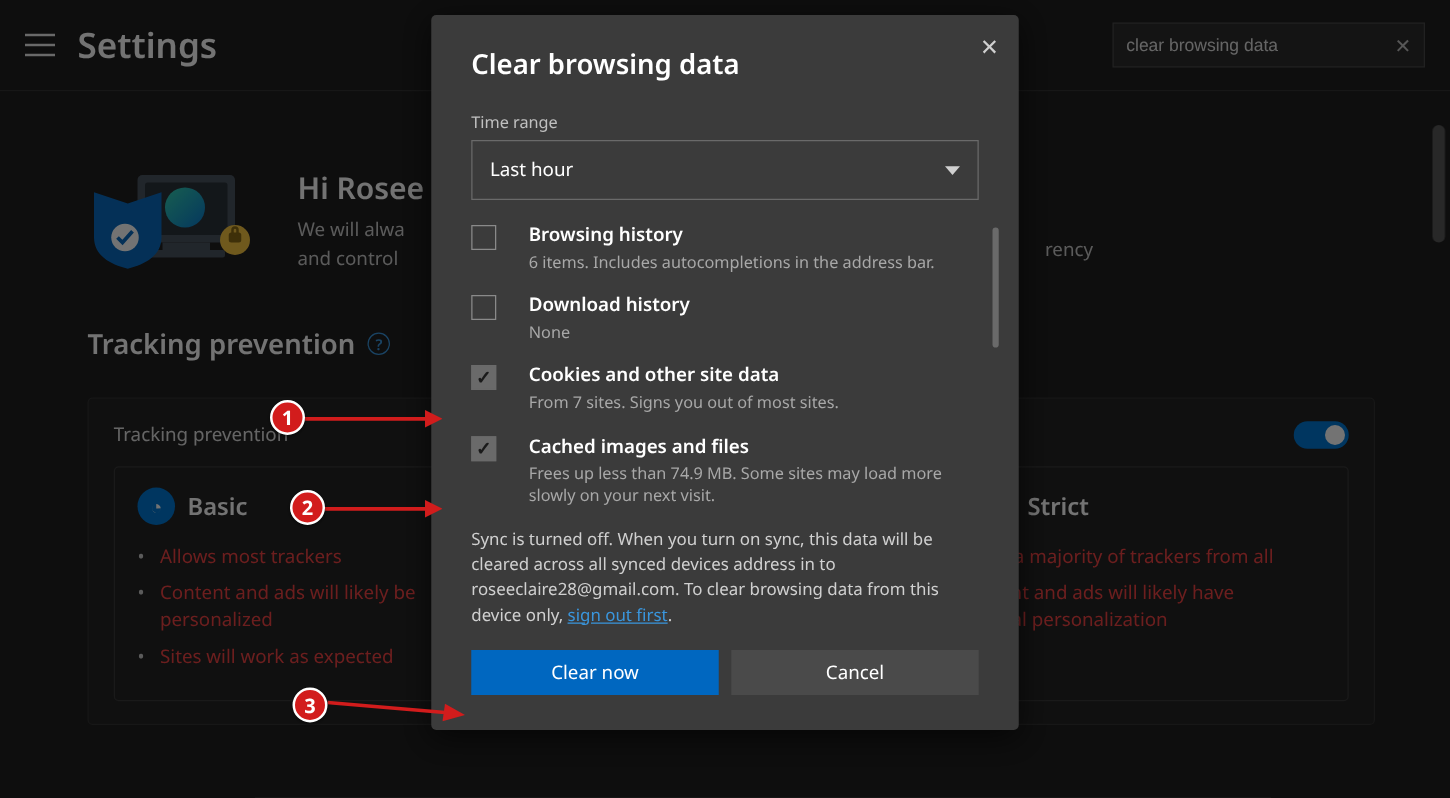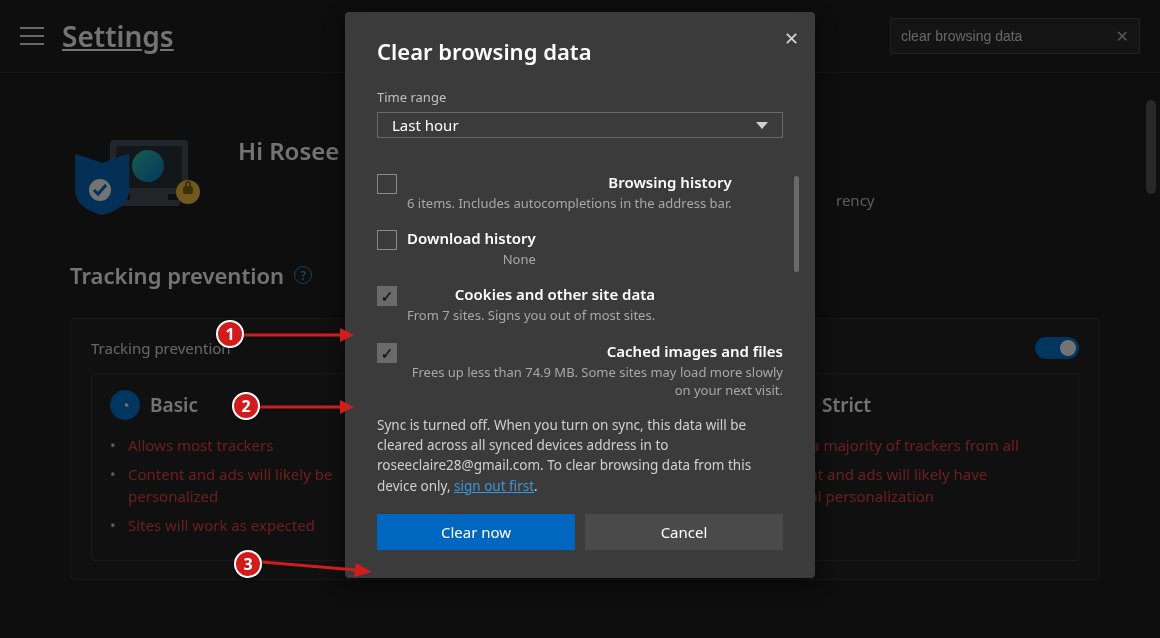--- a/index.html
+++ b/index.html
@@ -2,21 +2,21 @@
 <html><head>
 <meta charset="utf-8">
 <style>
   * { box-sizing: border-box; margin: 0; padding: 0; }
   html, body { width: 1160px; height: 638px; overflow: hidden; font-family: "Segoe UI", system-ui, sans-serif; background: #1f1f1f; color: #e8e8e8; }
   
   
   .topbar { display: flex; align-items: center; height: 72px; padding: 0 20px; gap: 18px; }
   .hamburger { width: 24px; height: 18px; display:flex; flex-direction:column; justify-content:space-between; cursor:pointer; }
   .hamburger span { display:block; height:2px; background:#e8e8e8; }
-  .title { font-size: 28px; font-weight: 600; color:#fff; flex:0 0 auto;text-decoration:underline; }
+  .title { font-size: 28px; font-weight: 600; color:#fff; flex:0 0 auto; }
   .topbar-spacer { flex:1; }
   .searchbox { margin-left:auto; width:250px; height:36px; background:#2d2d2d; border:1px solid #4a4a4a; display:flex; align-items:center; padding:0 10px; }
   .searchbox input { flex:1; background:transparent; border:none; outline:none; color:#e0e0e0; font-size:14px; }
   .searchbox .x { color:#c0c0c0; font-size:16px; cursor:pointer; }
   .divider { height:1px; background:#333; margin:0 0 0 0; }
 
   
   .bg { padding: 28px 60px 0 70px; position: relative; }
   .profile-row { display:flex; gap:28px; align-items:flex-start; margin-bottom:36px;margin-top:33px; }
   .profile-icon { width:140px; height:90px; position:relative; }
@@ -47,26 +47,26 @@
   .col li::before { content:"•"; position:absolute; left:-14px; color:#c9c9c9; }
   
   
   .dim { position:fixed; inset:0; background:rgba(0,0,0,0.55); }
   
   
   .modal { position:fixed; left:50%; top:12px; transform:translateX(-50%); width:470px; background:#3b3b3b; border-radius:4px; padding:24px 32px 28px; box-shadow:0 6px 24px rgba(0,0,0,0.6); }
   .modal .close { position:absolute; top:10px; right:12px; font-size:18px; color:#d0d0d0; cursor:pointer; padding:4px; }
   .modal h1 { font-size:22px; font-weight:600; color:#fff; margin-bottom:22px; }
   .label { font-size:13px; color:#c0c0c0; margin-bottom:6px; }
-  .select { width:100%; height:26px; border:1px solid #6a6a6a; background:transparent; color:#fff; font-size:15px; display:flex; align-items:center; justify-content:space-between; padding:0 14px; margin-bottom:34px; cursor:pointer; }
+  .select { width:100%; height:48px; border:1px solid #6a6a6a; background:transparent; color:#fff; font-size:15px; display:flex; align-items:center; justify-content:space-between; padding:0 14px; margin-bottom:18px; cursor:pointer; }
   .chevron { width:0;height:0;border-left:6px solid transparent;border-right:6px solid transparent;border-top:7px solid #d0d0d0; }
   
   .items { position:relative; }
   .items-scroll { position:absolute; right:-16px; top:4px; width:5px; height:96px; background:#6a6a6a; border-radius:3px; }
-  .item { display:flex; gap:10px; margin-bottom:16px;text-align:right; }
+  .item { display:flex; gap:26px; margin-bottom:16px; }
   .chk { width:20px; height:20px; border:1.5px solid #8a8a8a; flex-shrink:0; margin-top:2px; display:flex; align-items:center; justify-content:center; cursor:pointer;}
   .chk.checked { background:#6a6a6a; border-color:#6a6a6a; }
   .chk.checked::after { content:"✓"; color:#1a1a1a; font-size:15px; font-weight:700; }
   .item-title { font-size:15px; font-weight:600; color:#fff; }
   .item-desc { font-size:13px; color:#a8a8a8; line-height:1.4; margin-top:2px; }
   
   .sync-note { font-size:13.5px; color:#d0d0d0; line-height:1.5; margin-top:4px; margin-bottom:18px;}
   .sync-note a { color:#3a96dd; text-decoration:underline; cursor:pointer; }
   
   .btnrow { display:flex; gap:10px; }
@@ -117,20 +117,24 @@
         <circle cx="118" cy="58" r="12" fill="#f5c542"></circle>
         <rect x="113" y="52" width="10" height="8" rx="2" fill="#8a6a14"></rect>
         <rect x="116" y="48" width="4" height="6" rx="2" fill="none" stroke="#8a6a14" stroke-width="2"></rect>
         <path d="M 18 32 L 48 22 L 48 62 C 48 78 34 86 18 90 C 2 86 -12 78 -12 62 L -12 22 Z" transform="translate(16,0) scale(0.9)" fill="#0b6cc0"></path>
         <circle cx="30" cy="56" r="11" fill="#fff"></circle>
         <path d="M24 56 l4 4 l8 -9" stroke="#0b6cc0" stroke-width="3" fill="none"></path>
       </svg>
     </div>
     <div>
       <div class="hi">Hi Rosee</div>
+      <div class="hi-sub">
+        <span>We will alwa</span>
+        <span class="second">and control</span>
+      </div>
     </div>
   </div>
 
   <div class="section-h2">
     <span>Tracking prevention</span>
     <span class="help-icon">?</span>
   </div>
 
   <div class="card-area">
     <div class="card-title-row">

